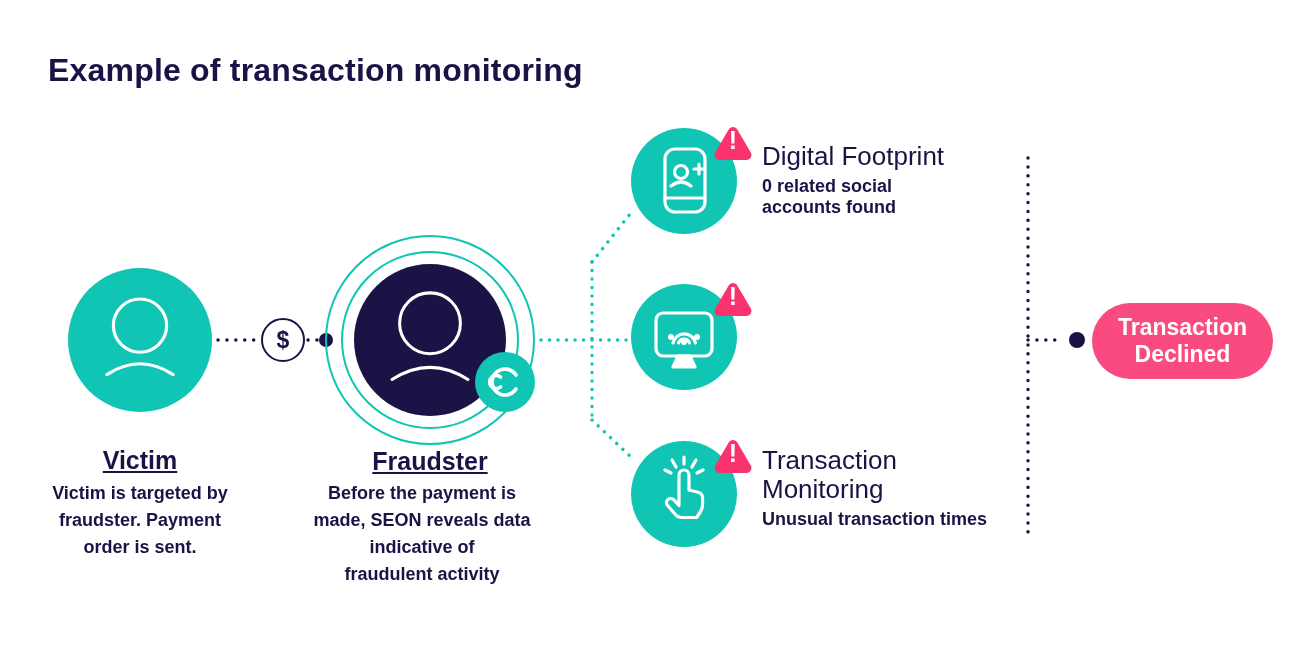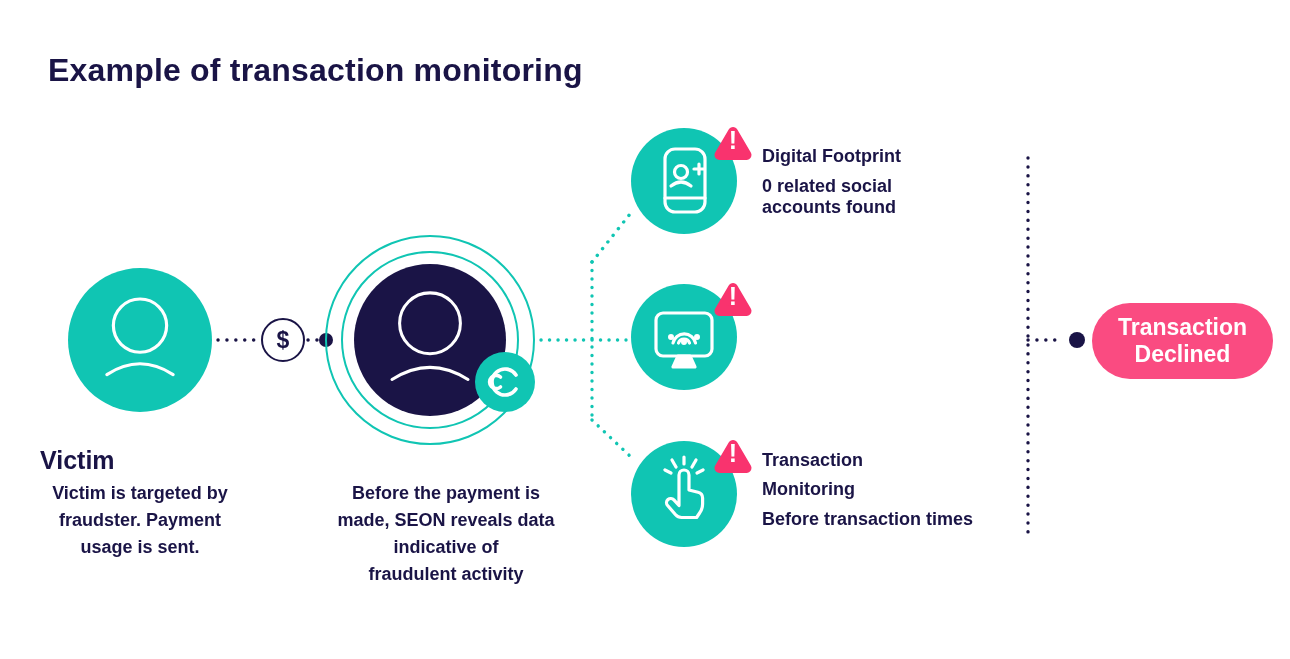--- a/index.html
+++ b/index.html
@@ -40,31 +40,31 @@
   }
 
   .dollar-badge{
     position:absolute;left:261px;top:318px;width:44px;height:44px;border-radius:50%;
     background:#fff;border:2.5px solid var(--navy);
     display:flex;align-items:center;justify-content:center;
     font-size:23px;font-weight:bold;color:var(--navy);
   }
 
   .node-label{
-    position:absolute;color:var(--navy);
-    font-size:25px;font-weight:bold;
+    position:absolute;text-align:center;color:var(--navy);
+    font-size:25px;font-weight:bold;text-decoration:underline;
   }
   .node-label.victim{left:40px;top:446px;width:200px;}
   .node-label.fraudster{left:330px;top:447px;width:200px;}
   .node-desc{
     position:absolute;text-align:center;color:var(--navy);
     font-size:18px;font-weight:600;line-height:27px;white-space:pre-line;
   }
   .node-desc.victim{left:25px;top:480px;width:230px;}
-  .node-desc.fraudster{left:316px;top:480px;width:260px;}
+  .node-desc.fraudster{left:292px;top:480px;width:260px;}
 
   
   .check-circle{
     position:absolute;width:106px;height:106px;border-radius:50%;background:var(--teal);
     display:flex;align-items:center;justify-content:center;
   }
   .check-circle.c0{left:631px;top:128px;}
   .check-circle.c1{left:631px;top:284px;}
   .check-circle.c2{left:631px;top:441px;}
 
@@ -74,21 +74,21 @@
   .warning-badge.c2{left:706px;top:433px;}
   .warning-badge .bang{
     position:absolute;left:0;top:6px;width:100%;text-align:center;
     color:#fff;font-size:25px;font-weight:bold;
   }
 
   .check-text{position:absolute;left:762px;width:280px;color:var(--navy);}
   .check-text.c0{top:142px;}
   .check-text.c1{top:296px;}
   .check-text.c2{top:446px;}
-  .check-heading{font-size:18px;font-weight:bold;line-height:29px;white-space:pre-line;margin-bottom:5px;}
+  .check-heading{font-size:26px;font-weight:normal;line-height:29px;white-space:pre-line;margin-bottom:5px;}
   .check-detail{font-size:18px;font-weight:600;line-height:21px;white-space:pre-line;}
 
   
   .result-pill{
     position:absolute;left:1092px;top:303px;width:181px;height:76px;border-radius:38px;
     background:var(--pink);display:flex;align-items:center;justify-content:center;
   }
   .result-pill .pill-label{
     color:#fff;font-size:23px;font-weight:bold;line-height:27px;
     text-align:center;white-space:pre-line;
@@ -118,40 +118,41 @@
 
   <div class="avatar-circle victim">
     <svg class="icon-svg" width="144" height="144" viewBox="0 0 100 100" fill="none" stroke="#FFFFFF" stroke-width="2.2" stroke-linecap="round">
       <circle cx="50" cy="40" r="18.5"></circle>
       <path d="M27 74 Q50 59 73 74"></path>
     </svg>
   </div>
   <div class="node-label victim">Victim</div>
   <div class="node-desc victim">Victim is targeted by
 fraudster. Payment
-usage is sent.</div>
+order is sent.</div>
 
   <div class="dollar-badge">
     <span>$</span>
   </div>
 
   <div class="ring outer"></div>
   <div class="ring inner"></div>
   <div class="avatar-circle fraudster">
     <svg class="icon-svg" width="152" height="152" viewBox="0 0 100 100" fill="none" stroke="#FFFFFF" stroke-width="2" stroke-linecap="round">
       <circle cx="50" cy="39" r="20"></circle>
       <path d="M25 76 Q50 60 75 76"></path>
     </svg>
   </div>
   <div class="seon-badge">
     <svg class="icon-svg" width="40" height="40" viewBox="-20 -20 40 40" fill="none" stroke="#FFFFFF" stroke-width="3.6" stroke-linecap="round">
       <path d="M 11,-7 A 13,13 0 1 0 11,7"></path>
       <path d="M -4.5,5 A 6.6,6.6 0 1 1 -4.5,-5"></path>
     </svg>
   </div>
+  <div class="node-label fraudster">Fraudster</div>
   <div class="node-desc fraudster">Before the payment is
 made, SEON reveals data
 indicative of
 fraudulent activity</div>
 
   <div class="check-circle c0">
     <svg class="icon-svg" width="106" height="106" viewBox="0 0 106 106" fill="none" stroke="#FFFFFF" stroke-width="3.2" stroke-linecap="round" stroke-linejoin="round">
       <rect x="34" y="21" width="40" height="63" rx="10"></rect>
       <line x1="34" y1="70" x2="74" y2="70"></line>
       <circle cx="50" cy="44" r="6.5"></circle>
@@ -204,21 +205,21 @@
   </div>
   <div class="warning-badge c2">
     <svg class="icon-svg" width="54" height="50" viewBox="-27 -25 54 50">
       <path d="M 0,-13 L 13.5,10 L -13.5,10 Z" fill="#F9336E" stroke="#F9336E" stroke-width="10" stroke-linejoin="round"></path>
     </svg>
     <span class="bang">!</span>
   </div>
   <div class="check-text c2">
     <div class="check-heading">Transaction
 Monitoring</div>
-    <div class="check-detail">Before transaction times</div>
+    <div class="check-detail">Unusual transaction times</div>
   </div>
 
   <div class="result-pill">
     <div class="pill-label">Transaction
 Declined</div>
   </div>
 
 </div>
 
 </body></html>

